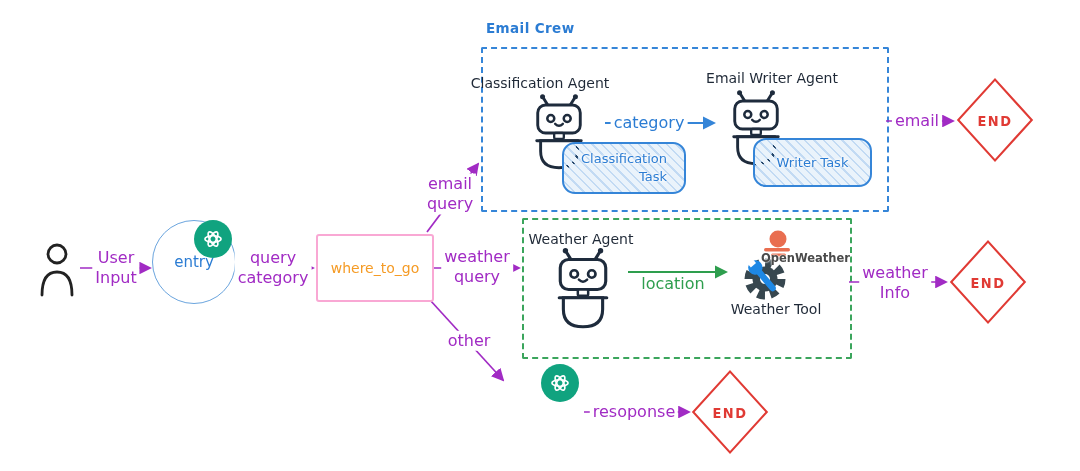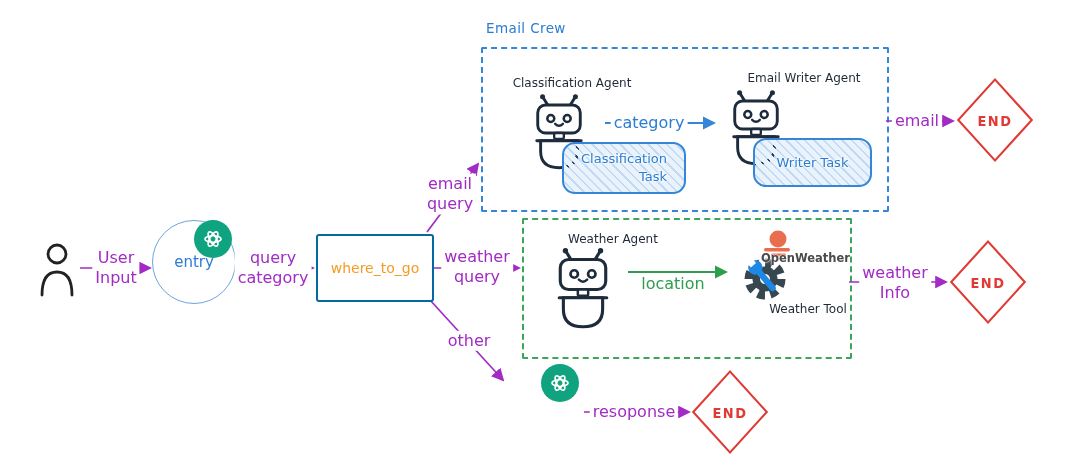--- a/index.html
+++ b/index.html
@@ -3,51 +3,51 @@
 <meta charset="utf-8">
 <style>
   html,body{margin:0;padding:0;background:#fff;}
   .canvas{position:relative;width:1080px;height:471px;background:#fff;overflow:hidden;
           font-family:"DejaVu Sans",sans-serif;}
   svg.overlay{position:absolute;left:0;top:0;z-index:2;}
   .group-box{position:absolute;z-index:1;background:transparent;border-radius:2px;}
   .group-email{left:481px;top:47px;width:404px;height:161px;border:2px dashed #3585D8;}
   .group-weather{left:522px;top:218px;width:326px;height:137px;border:2px dashed #3BA55C;}
   .crew-title{position:absolute;left:486px;top:20px;z-index:3;color:#2B7CD3;font-size:13.5px;
-              font-weight:normal;letter-spacing:.4px;}
+              font-weight:bold;letter-spacing:.4px;}
   .lbl{position:absolute;transform:translate(-50%,-50%);z-index:4;text-align:center;
        white-space:pre-line;font-size:16px;line-height:1.28;}
   .edge-lbl{background:#fff;padding:0 3px;}
   .purple{color:#A12BC4;}
   .blue-t{color:#2B7CD3;}
   .green-t{color:#2E9E4E;margin-top:12px;}
   .dark-t{color:#1F2937;}
   .llm-circle{position:absolute;z-index:3;border:1.6px solid #6BA5DE;border-radius:50%;
               display:flex;align-items:center;justify-content:center;background:transparent;
               color:#2B7CD3;font-size:15px;}
-  .node-box{position:absolute;z-index:3;border:2px solid #0369a1;border-radius:3px;background:#fff;
+  .node-box{position:absolute;z-index:3;border:2px solid #f9a8d4;border-radius:3px;background:#fff;
             display:flex;align-items:center;justify-content:center;color:#F59B25;font-size:14px;}
   .openai-badge{position:absolute;z-index:5;width:38px;height:38px;border-radius:50%;
                 background:#10A37F;display:flex;align-items:center;justify-content:center;}
   .task{position:absolute;z-index:3;border-radius:13px;display:flex;align-items:center;
         justify-content:center;text-align:center;white-space:pre-line;font-size:13px;line-height:1.35;
         text-shadow:0 0 3px #fff,0 0 3px #fff,0 0 3px #fff;}
   .task-blue{border:2px solid #3585D8;color:#2B7CD3;
      background:repeating-linear-gradient(45deg,rgba(53,133,216,.30) 0 1.8px,#EAF3FB 1.8px 6.6px);text-align:right;}
   .task-green{border:2px solid #3BA55C;color:#2E9E4E;
      background:repeating-linear-gradient(45deg,rgba(59,165,92,.28) 0 1.8px,#EDF9F0 1.8px 6.6px);}
   .end-diamond{position:absolute;z-index:3;width:78px;height:78px;
                transform:translate(-50%,-50%) scaleY(1.1);}
   .end-diamond .shape{position:absolute;inset:12px;border:2px solid #E03A34;transform:rotate(45deg);
                       background:#fff;}
   .end-diamond .end-label{position:absolute;inset:0;display:flex;align-items:center;justify-content:center;
                       color:#E03A34;font-size:13px;font-weight:bold;letter-spacing:1.5px;}
   .brand-text{position:absolute;z-index:4;color:#4A4A4A;font-weight:bold;font-size:11.5px;
               text-shadow:0 0 2px #fff,0 0 2px #fff;}
-  .agent-name{font-size:12px;margin-left:32px;}
+  .agent-name{font-size:14px;}
 </style>
 </head>
 <body>
 
 <div class="canvas">
 
   <div class="group-box group-email"></div>
   <div class="group-box group-weather"></div>
   <div class="crew-title">Email Crew</div>
 

